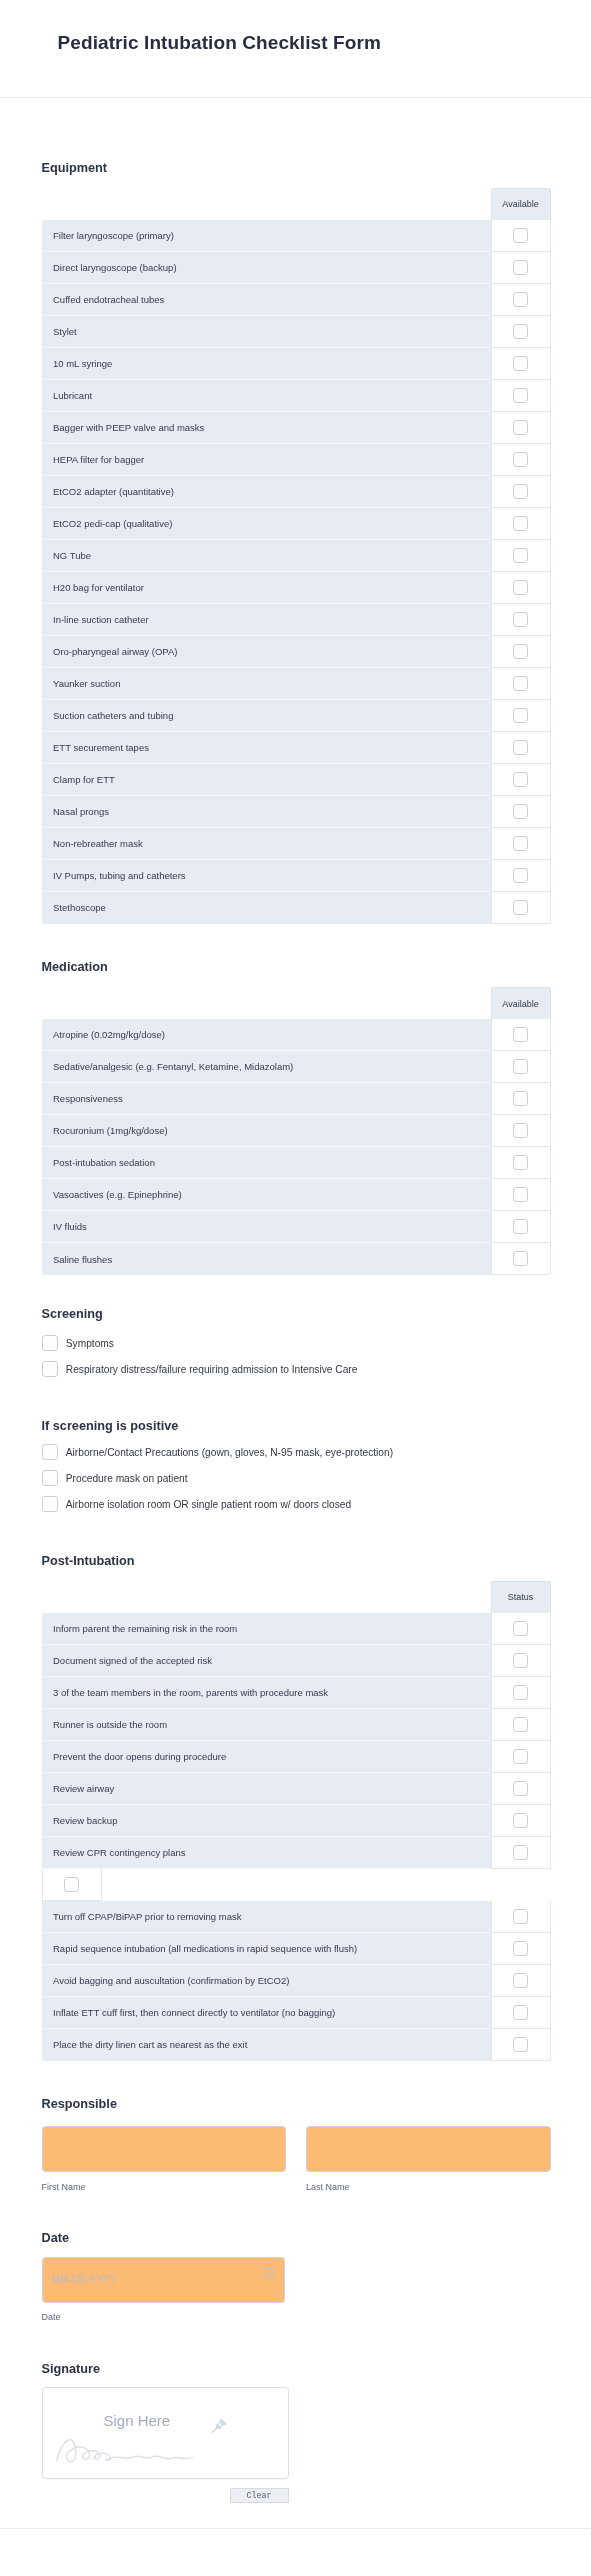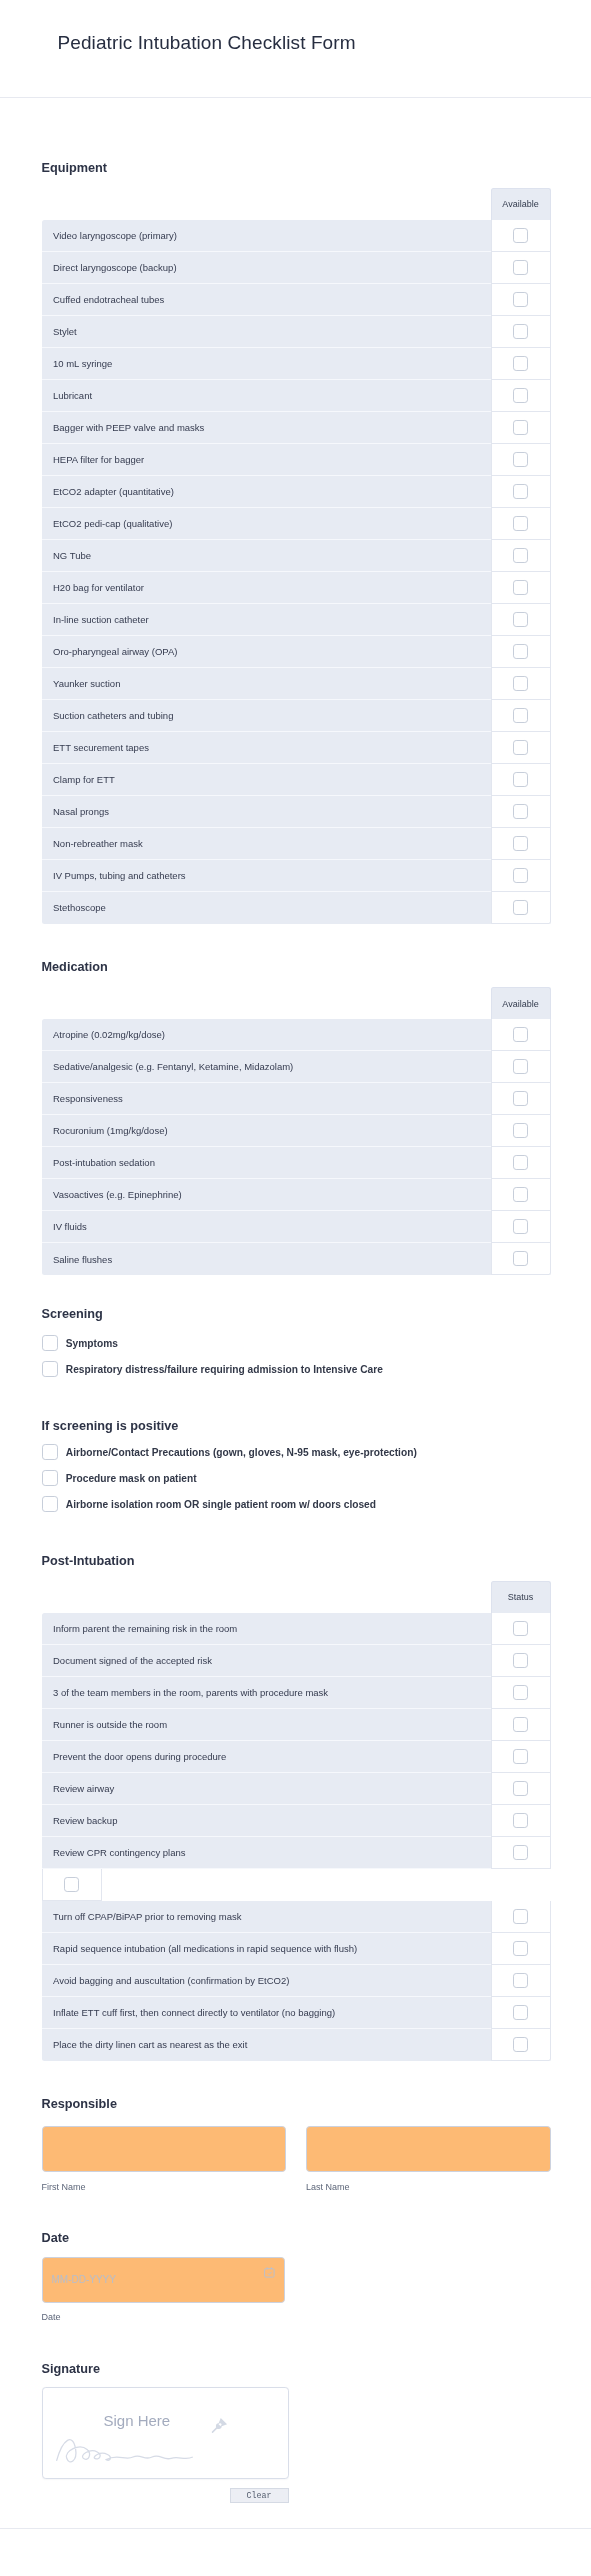--- a/index.html
+++ b/index.html
@@ -4,21 +4,21 @@
 <style>
   html,body{margin:0;padding:0;background:#ffffff;}
   body{
     width:592px;min-height:2576px;
     font-family:"Liberation Sans", sans-serif;
     color:#343b4f;
     -webkit-font-smoothing:antialiased;
   }
   .page{width:509px;margin:0 auto;padding-top:30.5px;}
   h1{
-    margin:0;font-size:19px;line-height:24px;font-weight:400;color:#272e41;
+    margin:0;font-size:19px;line-height:24px;font-weight:700;color:#272e41;
     letter-spacing:0.1px;
     padding-left:16px;
   }
   .divider-full{width:100%;height:0.6px;background:#e7e9f0;border:0;margin:0;}
   .divider-top{margin-top:42px;}
   h2{
     margin:0;font-size:12.7px;line-height:15.3px;font-weight:600;color:#2d3346;
   }
   .h-equipment{margin-top:33px;}
   .h-medication{margin-top:36px;}
@@ -57,21 +57,21 @@
   .trow:last-child .check-cell{border-bottom-right-radius:2.5px;}
   .checkbox{
     width:15.3px;height:15.3px;box-sizing:border-box;display:inline-block;
     background:#ffffff;border:1px solid #c7ceda;border-radius:3.2px;
     flex:none;cursor:pointer;
   }
 
   
   .checklist{margin-top:12.7px;}
   .checklist.tight{margin-top:10.2px;}
-  .check-item{display:flex;align-items:center;margin-bottom:9.5px;height:16.5px;font-weight:bold;}
+  .check-item{display:flex;align-items:center;margin-bottom:9.5px;height:16.5px;}
   .check-item .checkbox{width:16px;height:16px;}
   .check-label{margin-left:8.3px;font-size:10.2px;color:#323848;}
 
   
   .name-row{display:flex;gap:20px;margin-top:14px;}
   .name-col{flex:1;min-width:0;}
   .text-input{
     width:100%;height:46px;box-sizing:border-box;
     border:0.6px solid #ccd2df;border-radius:3.8px;background:#fdba74;
     font-size:10px;color:#343b4f;padding:0 9px;outline:none;
@@ -123,21 +123,21 @@
 <div class="divider-full divider-top"></div>
 
 <div class="page">
 
   <h2 class="h-equipment">Equipment</h2>
   <div class="thead">
     <div class="col-head">Available</div>
   </div>
   <div class="trows">
       <div class="trow">
-        <div class="label-cell">Video laryngoscope (primary)</div>
+        <div class="label-cell">Filter laryngoscope (primary)</div>
         <div class="check-cell">
           <span class="checkbox"></span>
         </div>
       </div>
       <div class="trow">
         <div class="label-cell">Direct laryngoscope (backup)</div>
         <div class="check-cell">
           <span class="checkbox"></span>
         </div>
       </div>

